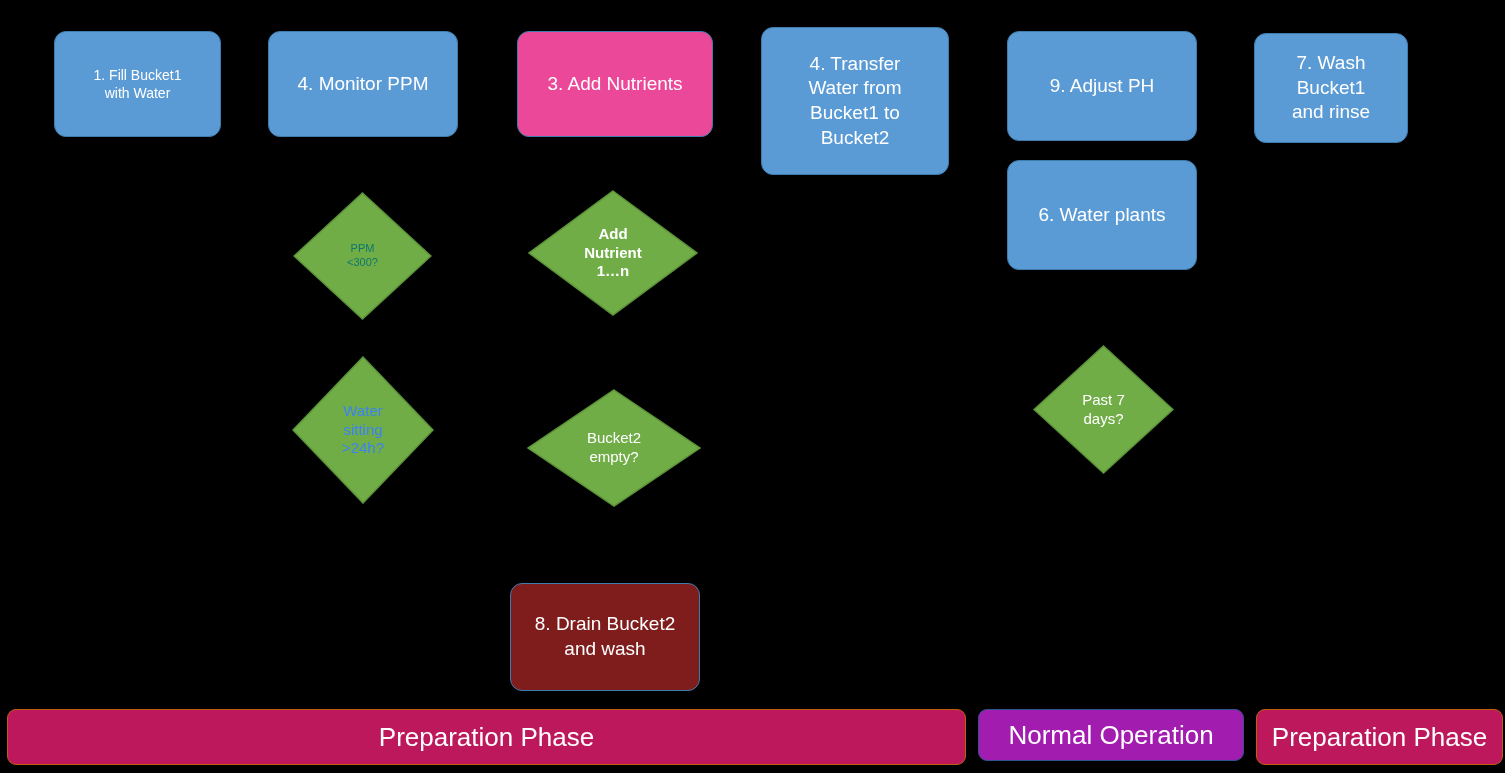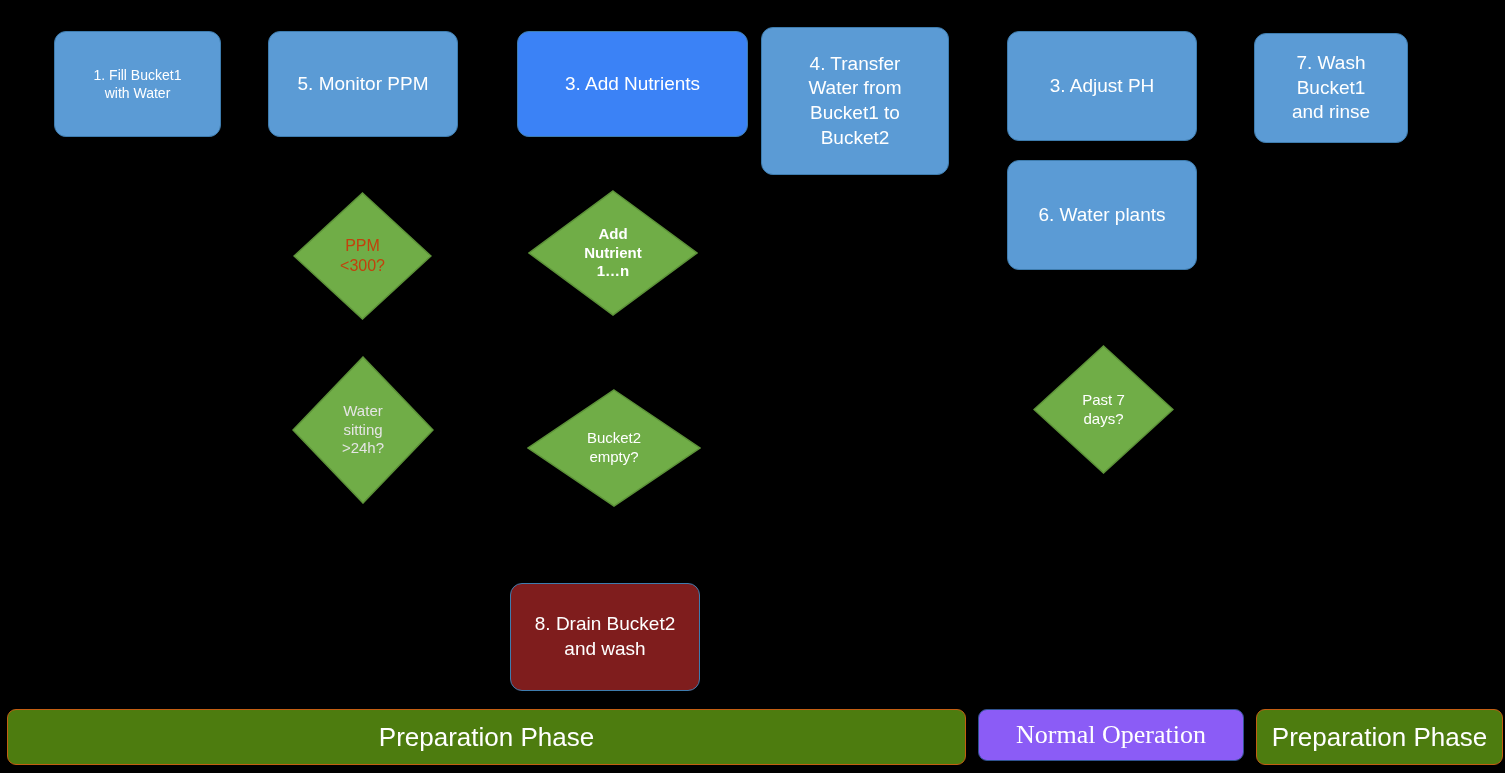--- a/index.html
+++ b/index.html
@@ -64,72 +64,71 @@
     position: absolute;
     box-sizing: border-box;
     border-radius: 9px;
     display: flex;
     align-items: center;
     justify-content: center;
     color: #FFFFFF;
     white-space: nowrap;
   }
   .phase-prep {
-    background: #4d7c0f;
+    background: #be185d;
     border: 1.5px solid #C25E12;
   }
   .phase-normal {
-    background: #8b5cf6;
+    background: #a21caf;
     border: 1.5px solid #2F528F;
-    font-family: Liberation Serif, serif;
   }
 </style>
 </head>
 <body>
 
 <div id="canvas">
 
   <div id="proc-layer">
       <div class="proc" style="left: 54px; top: 31px; width: 167px; height: 106px; font-size: 14px; background: rgb(91, 155, 213); border-color: rgb(62, 124, 174); color: rgb(255, 255, 255);">1. Fill Bucket1
 with Water</div>
-      <div class="proc" style="left: 268px; top: 31px; width: 190px; height: 106px; font-size: 19px; background: rgb(91, 155, 213); border-color: rgb(62, 124, 174); color: rgb(255, 255, 255);">5. Monitor PPM</div>
-      <div class="proc" style="left: 517px; top: 31px; width: 231px; height: 106px; font-size: 19px; background: #3b82f6; border-color: rgb(62, 124, 174); color: rgb(255, 255, 255);">3. Add Nutrients</div>
+      <div class="proc" style="left: 268px; top: 31px; width: 190px; height: 106px; font-size: 19px; background: rgb(91, 155, 213); border-color: rgb(62, 124, 174); color: rgb(255, 255, 255);">4. Monitor PPM</div>
+      <div class="proc" style="left: 517px; top: 31px; width: 196px; height: 106px; font-size: 19px; background: #ec4899; border-color: rgb(62, 124, 174); color: rgb(255, 255, 255);">3. Add Nutrients</div>
       <div class="proc" style="left: 761px; top: 27px; width: 188px; height: 148px; font-size: 19px; background: rgb(91, 155, 213); border-color: rgb(62, 124, 174); color: rgb(255, 255, 255);">4. Transfer
 Water from
 Bucket1 to
 Bucket2</div>
-      <div class="proc" style="left: 1007px; top: 31px; width: 190px; height: 110px; font-size: 19px; background: rgb(91, 155, 213); border-color: rgb(62, 124, 174); color: rgb(255, 255, 255);">3. Adjust PH</div>
+      <div class="proc" style="left: 1007px; top: 31px; width: 190px; height: 110px; font-size: 19px; background: rgb(91, 155, 213); border-color: rgb(62, 124, 174); color: rgb(255, 255, 255);">9. Adjust PH</div>
       <div class="proc" style="left: 1254px; top: 33px; width: 154px; height: 110px; font-size: 19px; background: rgb(91, 155, 213); border-color: rgb(62, 124, 174); color: rgb(255, 255, 255);">7. Wash Bucket1
 and rinse</div>
       <div class="proc" style="left: 1007px; top: 160px; width: 190px; height: 110px; font-size: 19px; background: rgb(91, 155, 213); border-color: rgb(62, 124, 174); color: rgb(255, 255, 255);">6. Water plants</div>
       <div class="proc" style="left: 510px; top: 583px; width: 190px; height: 108px; font-size: 19px; background: #7f1d1d; border-color: rgb(62, 124, 174); color: rgb(255, 255, 255);">8. Drain Bucket2
 and wash</div>
     </div>
 
   <div id="dec-layer">
       <div class="dec" style="left: 293px; top: 192px; width: 139px; height: 128px;">
         <svg width="139" height="128" viewBox="0 0 139 128">
           <polygon points="69.5,1 138,64 69.5,127 1,64" fill="#70AD47" stroke="#5D9339" stroke-width="1.5"></polygon>
         </svg>
-        <div class="dec-label" style="font-size: 16px; color: #c2410c;">PPM
+        <div class="dec-label" style="font-size: 11px; color: #0f766e;">PPM
 &lt;300?</div>
       </div>
       <div class="dec" style="left: 528px; top: 190px; width: 170px; height: 126px; font-weight: bold;">
         <svg width="170" height="126" viewBox="0 0 170 126">
           <polygon points="85,1 169,63 85,125 1,63" fill="#70AD47" stroke="#5D9339" stroke-width="1.5"></polygon>
         </svg>
         <div class="dec-label" style="font-size: 15px; color: rgb(255, 255, 255);">Add
 Nutrient
 1…n</div>
       </div>
       <div class="dec" style="left: 292px; top: 356px; width: 142px; height: 148px;">
         <svg width="142" height="148" viewBox="0 0 142 148">
           <polygon points="71,1 141,74 71,147 1,74" fill="#70AD47" stroke="#5D9339" stroke-width="1.5"></polygon>
         </svg>
-        <div class="dec-label" style="font-size: 15px; color: #e5e5e5; text-align: center;">Water
+        <div class="dec-label" style="font-size: 15px; color: #3b82f6; text-align: center;">Water
 sitting
 &gt;24h?</div>
       </div>
       <div class="dec" style="left: 527px; top: 389px; width: 174px; height: 118px;">
         <svg width="174" height="118" viewBox="0 0 174 118">
           <polygon points="87,1 173,59 87,117 1,59" fill="#70AD47" stroke="#5D9339" stroke-width="1.5"></polygon>
         </svg>
         <div class="dec-label" style="font-size: 15px; color: rgb(255, 255, 255);">Bucket2
 empty?</div>
       </div>

